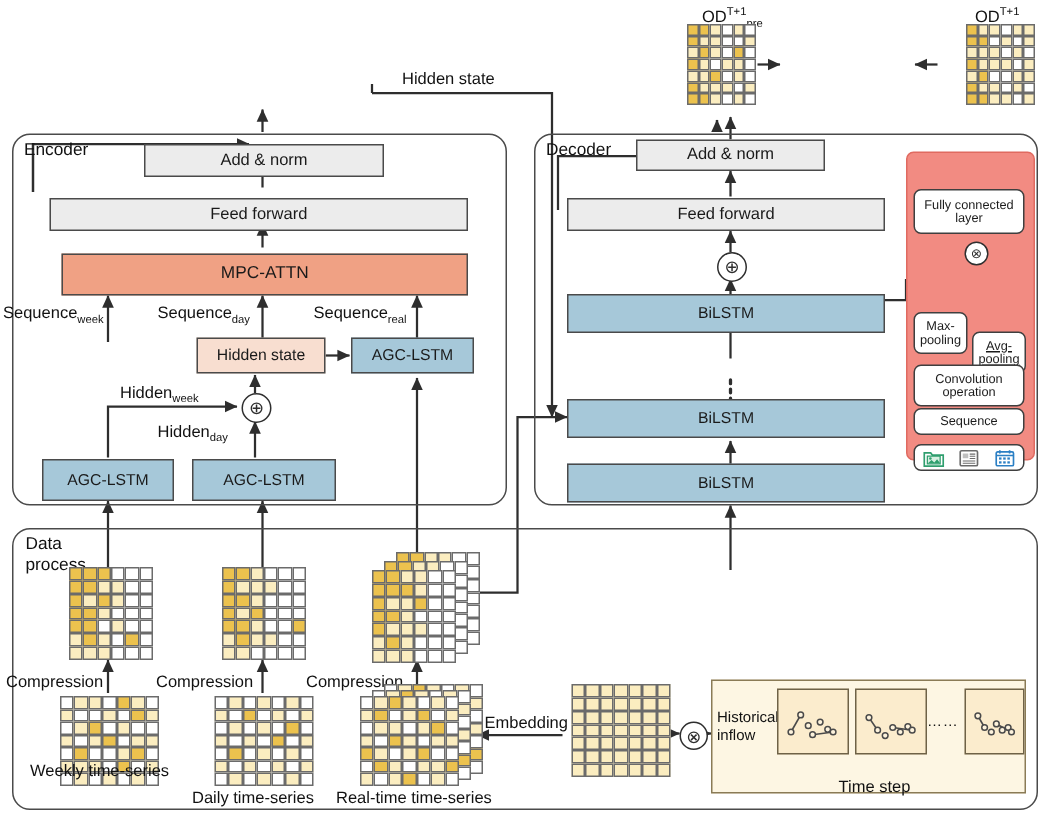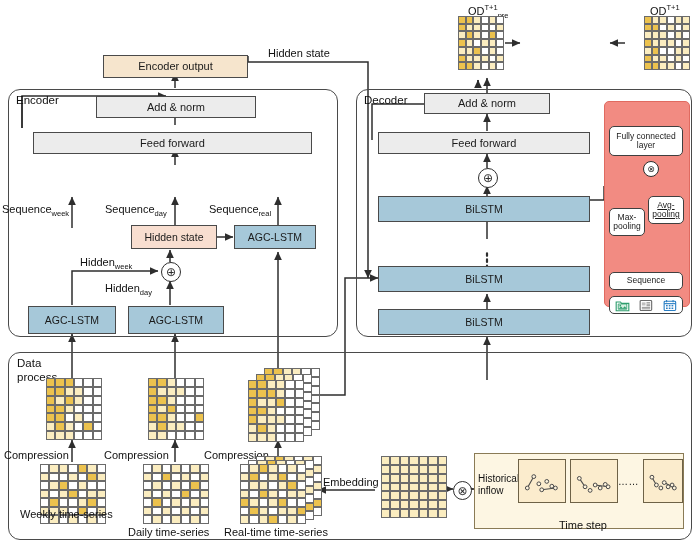--- a/index.html
+++ b/index.html
@@ -254,25 +254,25 @@
       <div class="c" style="background: rgb(236, 194, 78);"></div>
       <div class="c" style="background: rgb(251, 237, 192);"></div>
       <div class="c" style="background: rgb(251, 237, 192);"></div>
       <div class="c" style="background: rgb(255, 255, 255);"></div>
       <div class="c" style="background: rgb(251, 237, 192);"></div>
     </div>
 
   <div class="panel" style="left:8px;top:89px;width:330px;height:248px;"></div>
   <div class="panel-label" style="left:16px;top:94px;">Encoder</div>
 
-  <div class="box cream" style="left:103px;top:55px;width:145px;height:23px;">Encoder output</div>
   <div class="lbl" style="left:268px;top:47px;">Hidden state</div>
 
   <div class="box gray" style="left:96px;top:96px;width:160px;height:22px;">Add &amp; norm</div>
   <div class="box gray" style="left:33px;top:132px;width:279px;height:22px;">Feed forward</div>
+  <div class="box salmon" style="left:41px;top:169px;width:271px;height:28px;font-size:11.5px;">MPC-ATTN</div>
 
   <div class="lbl" style="left:2px;top:203px;">
     <span>Sequence</span><sub>week</sub>
   </div>
   <div class="lbl" style="left:105px;top:203px;">
     <span>Sequence</span><sub>day</sub>
   </div>
   <div class="lbl" style="left:209px;top:203px;">
     <span>Sequence</span><sub>real</sub>
   </div>
@@ -306,22 +306,25 @@
 
   <div class="hif" style="left:604px;top:101px;width:84px;height:204px;"></div>
 
   <div class="hbox" style="left:609px;top:126px;width:74px;height:30px;">
     <span><span>Fully connected</span><br><span>layer</span></span>
   </div>
   <div class="op sm" style="left:643px;top:161px;width:14px;height:14px;">⊗</div>
   <div class="hbox" style="left:609px;top:208px;width:36px;height:28px;">
     <span><span>Max-</span><br><span>pooling</span></span>
   </div>
-  <div class="hbox" style="left:648px;top:196px;width:36px;height:28px;text-decoration:underline;">
+  <div class="hbox" style="left:648px;top:221px;width:36px;height:28px;text-decoration:underline;">
     <span><span>Avg-</span><br><span>pooling</span></span>
+  </div>
+  <div class="hbox" style="left:609px;top:243px;width:74px;height:28px;">
+    <span><span>Convolution</span><br><span>operation</span></span>
   </div>
   <div class="hbox" style="left:609px;top:272px;width:74px;height:18px;">Sequence</div>
 
   <div class="iconrow" style="left:609px;top:296px;width:74px;height:18px;">
     <svg width="15" height="13" viewBox="0 0 16 14">
       <path d="M1.2,3.2 h4.6 l1.2,1.5 h7.8 v8 h-13.6 z" fill="#fff" stroke="#2f9e6e" stroke-width="1.2"></path>
       <path d="M3.4,5.4 h9.2 v5.6 h-9.2 z" fill="#d8f0e2" stroke="#2f9e6e" stroke-width="0.9"></path>
       <circle cx="5.6" cy="7.2" r="0.9" fill="#2f9e6e"></circle>
       <path d="M3.8,10.6 l2.6,-2.4 l2,1.8 l2,-2.2 l2.2,2.8 z" fill="#2f9e6e"></path>
     </svg>

